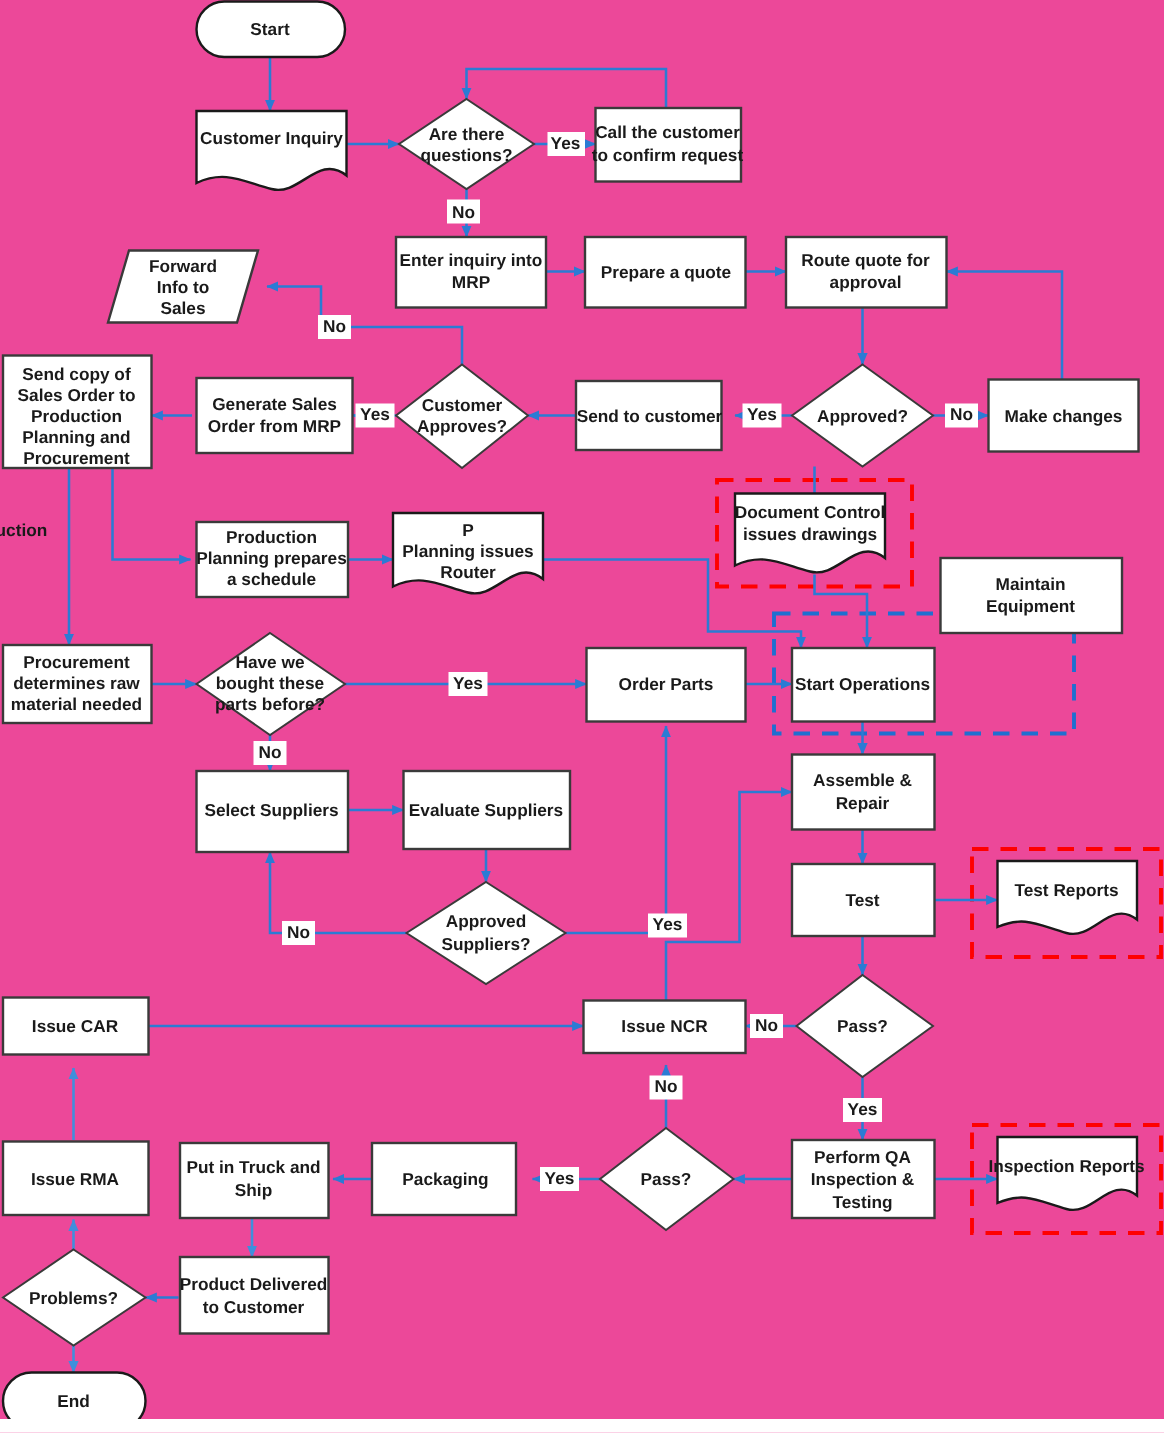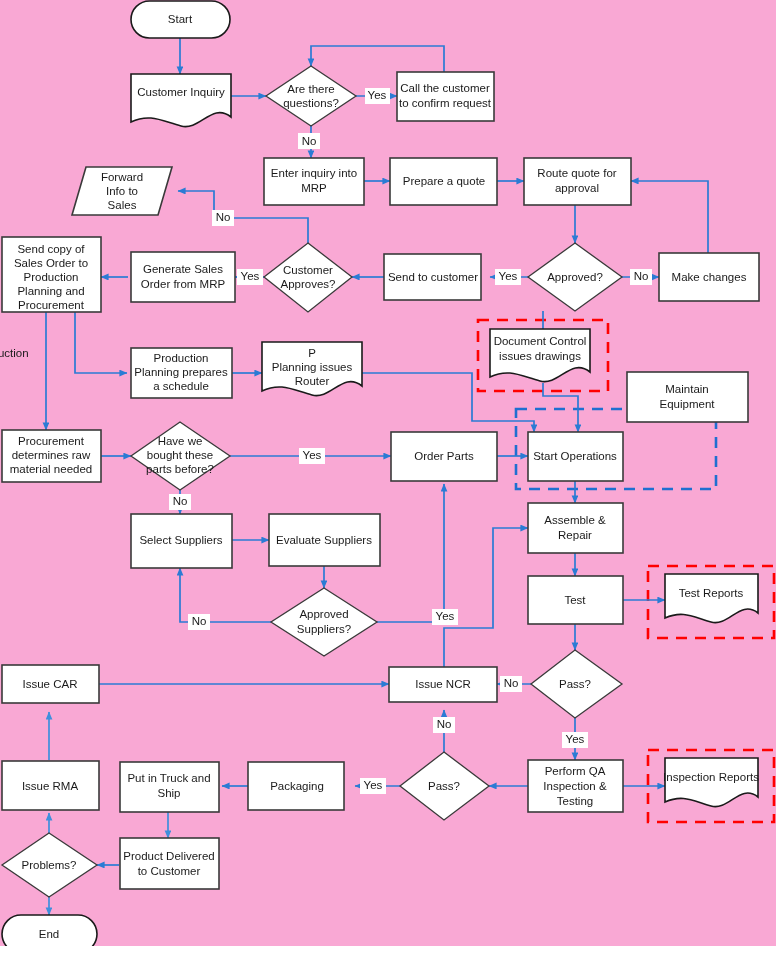--- a/index.html
+++ b/index.html
@@ -1,17 +1,17 @@
 <!DOCTYPE html>
 <html><head>
 <meta charset="utf-8">
 <style>
   html,body{margin:0;padding:0;background:#ffffff;}
   body{width:776px;height:955px;font-family:"Liberation Sans",sans-serif;}
-  #canvas{position:relative;width:776px;height:946px;overflow:hidden;background:#f9a8d4;}
+  #canvas{position:relative;width:776px;height:946px;overflow:hidden;background:#ec4899;font-weight:bold;}
   svg{display:block;}
   .nodeText{font-family:"Liberation Sans",sans-serif;font-size:11.5px;fill:#1a1a1a;text-anchor:middle;dominant-baseline:middle;}
   .edgeLabel{font-family:"Liberation Sans",sans-serif;font-size:11.5px;fill:#1a1a1a;text-anchor:middle;dominant-baseline:middle;}
   .shape{fill:#ffffff;stroke:#3a3a3a;stroke-width:1.6;}
   .shapeDoc{fill:#ffffff;stroke:#1a1a1a;stroke-width:1.6;}
   .shapeDiamond{fill:#ffffff;stroke:#3a3a3a;stroke-width:1.3;}
   .shapeTerm{fill:#ffffff;stroke:#1a1a1a;stroke-width:1.6;}
   .edge{stroke:#2b7bd4;stroke-width:1.7;fill:none;}
   .edgeLight{stroke:#3f8fdc;stroke-width:1.7;fill:none;}
   .redbox{fill:none;stroke:#ff0000;stroke-width:2.6;stroke-dasharray:11 8;}

